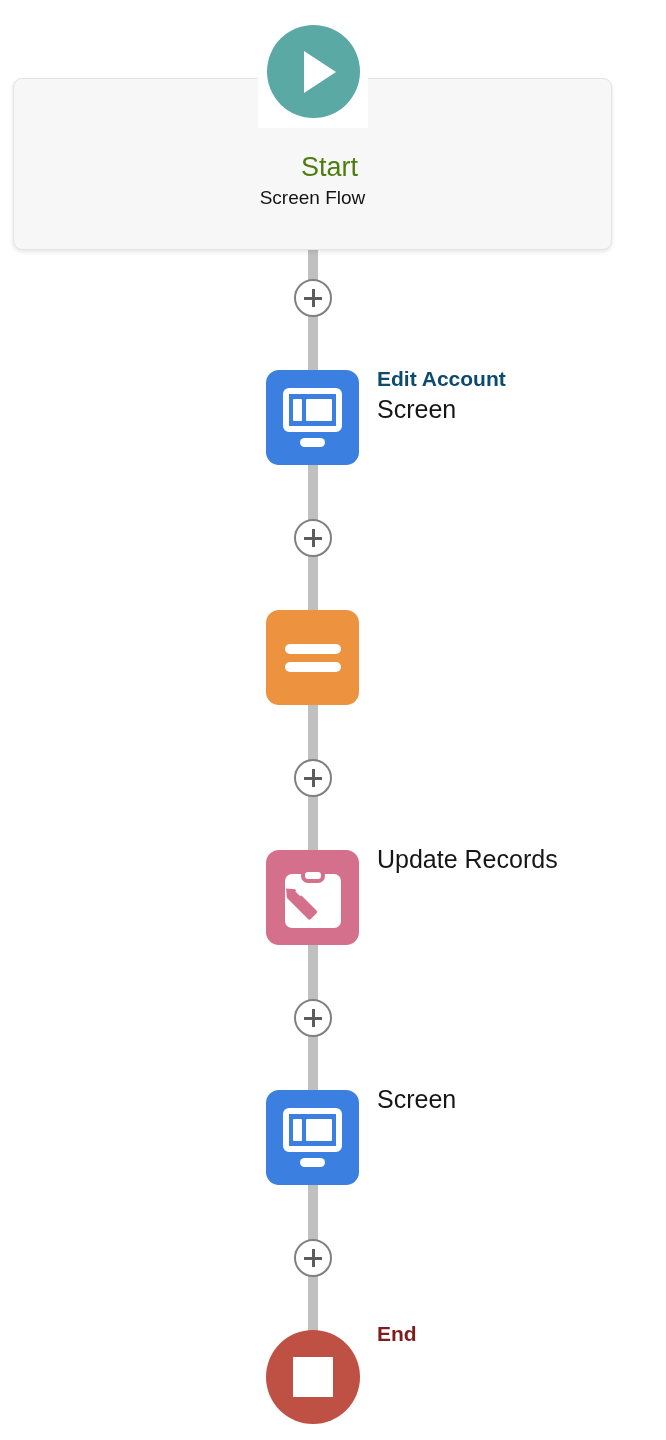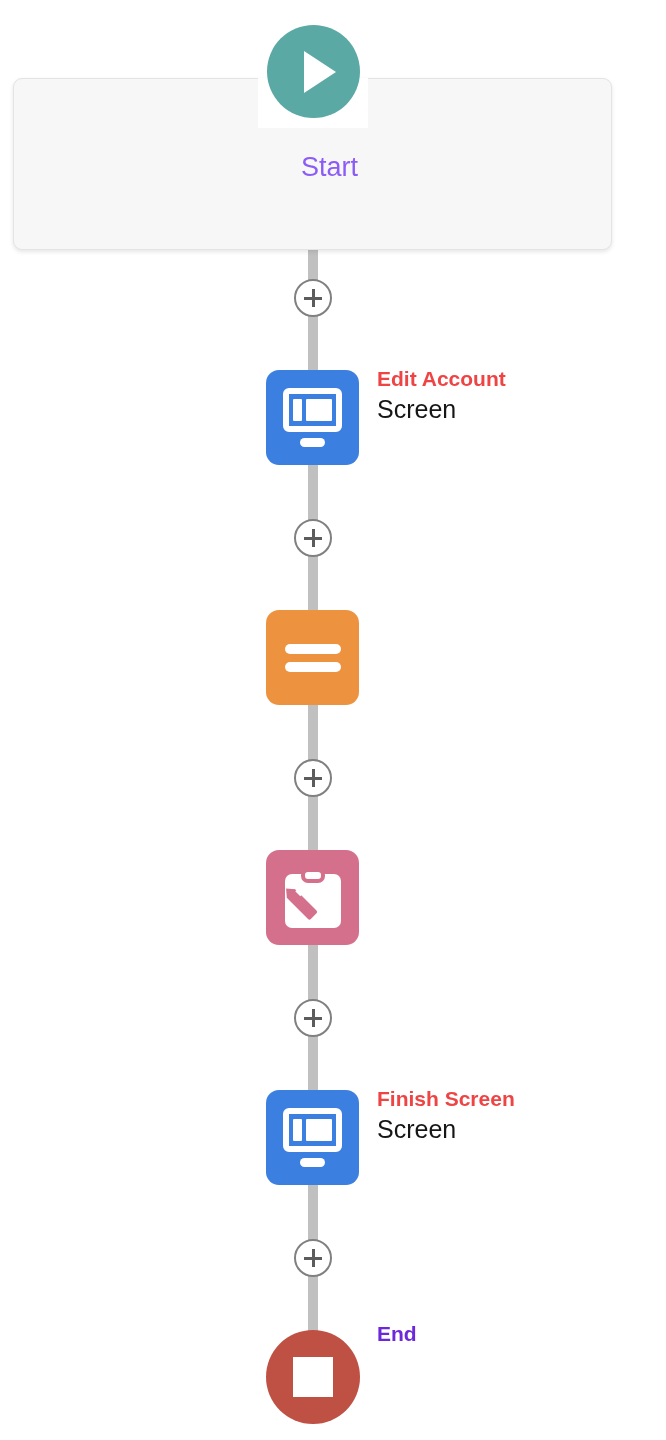--- a/index.html
+++ b/index.html
@@ -106,21 +106,21 @@
   .start-text {
     position: absolute;
     left: 13px;
     top: 150px;
     width: 599px;
     text-align: center;
     pointer-events: none;
   }
   .start-title {
     font-size: 27px;
-    color: #8b5cf6;
+    color: #4d7c0f;
     line-height: 34px;
     padding-left: 34px;
   }
   .start-sub {
     font-size: 19px;
     color: #141414;
     line-height: 28px;
   }
 
   
@@ -139,21 +139,21 @@
   }
   .node-label {
     position: absolute;
     left: 111px;
     top: -6px;
     white-space: nowrap;
   }
   .node-title {
     font-size: 21px;
     font-weight: bold;
-    color: #ef4444;
+    color: #0c4a6e;
     line-height: 30px;
   }
   .node-sub {
     font-size: 25px;
     color: #161616;
     line-height: 30px;
   }
 
   
   .ico-screen {
@@ -298,21 +298,21 @@
     width: 40px;
     height: 40px;
     background: #ffffff;
   }
   .end-label {
     position: absolute;
     left: 377px;
     top: 1322px;
     font-size: 21px;
     font-weight: bold;
-    color: #6d28d9;
+    color: #7f1d1d;
     white-space: nowrap;
   }
 </style>
 </head>
 <body>
 
 <div id="canvas">
 
   <div class="connector" style="top:250px;height:130px;"></div>
   <div class="connector" style="top:465px;height:155px;"></div>
@@ -320,20 +320,21 @@
   <div class="connector" style="top:945px;height:155px;"></div>
   <div class="connector" style="top:1185px;height:150px;"></div>
 
   <div class="start-box"></div>
   <div class="start-notch"></div>
   <div class="start-play">
     <div class="tri"></div>
   </div>
   <div class="start-text">
     <div class="start-title">Start</div>
+    <div class="start-sub">Screen Flow</div>
   </div>
 
   <div class="add-button" style="top:279px;"></div>
 
   <div class="node" style="top:370px;">
     <div class="node-tile" style="background:#3b7fe0;">
       <div class="ico-screen">
         <div class="frame"></div>
         <div class="pane-l"></div>
         <div class="pane-r"></div>
@@ -364,36 +365,36 @@
   <div class="node" style="top:850px;">
     <div class="node-tile" style="background:#d4708c;">
       <div class="ico-update">
         <div class="board"></div>
         <div class="pencil"></div>
         <div class="pencil-cap"></div>
         <div class="clip"></div>
       </div>
     </div>
     <div class="node-label">
+      <div class="node-sub">Update Records</div>
     </div>
   </div>
 
   <div class="add-button" style="top:999px;"></div>
 
   <div class="node" style="top:1090px;">
     <div class="node-tile" style="background:#3b7fe0;">
       <div class="ico-screen">
         <div class="frame"></div>
         <div class="pane-l"></div>
         <div class="pane-r"></div>
         <div class="stand"></div>
       </div>
     </div>
     <div class="node-label">
-      <div class="node-title">Finish Screen</div>
       <div class="node-sub">Screen</div>
     </div>
   </div>
 
   <div class="add-button" style="top:1239px;"></div>
 
   <div class="end-circle">
     <div class="stop"></div>
   </div>
   <div class="end-label">End</div>

